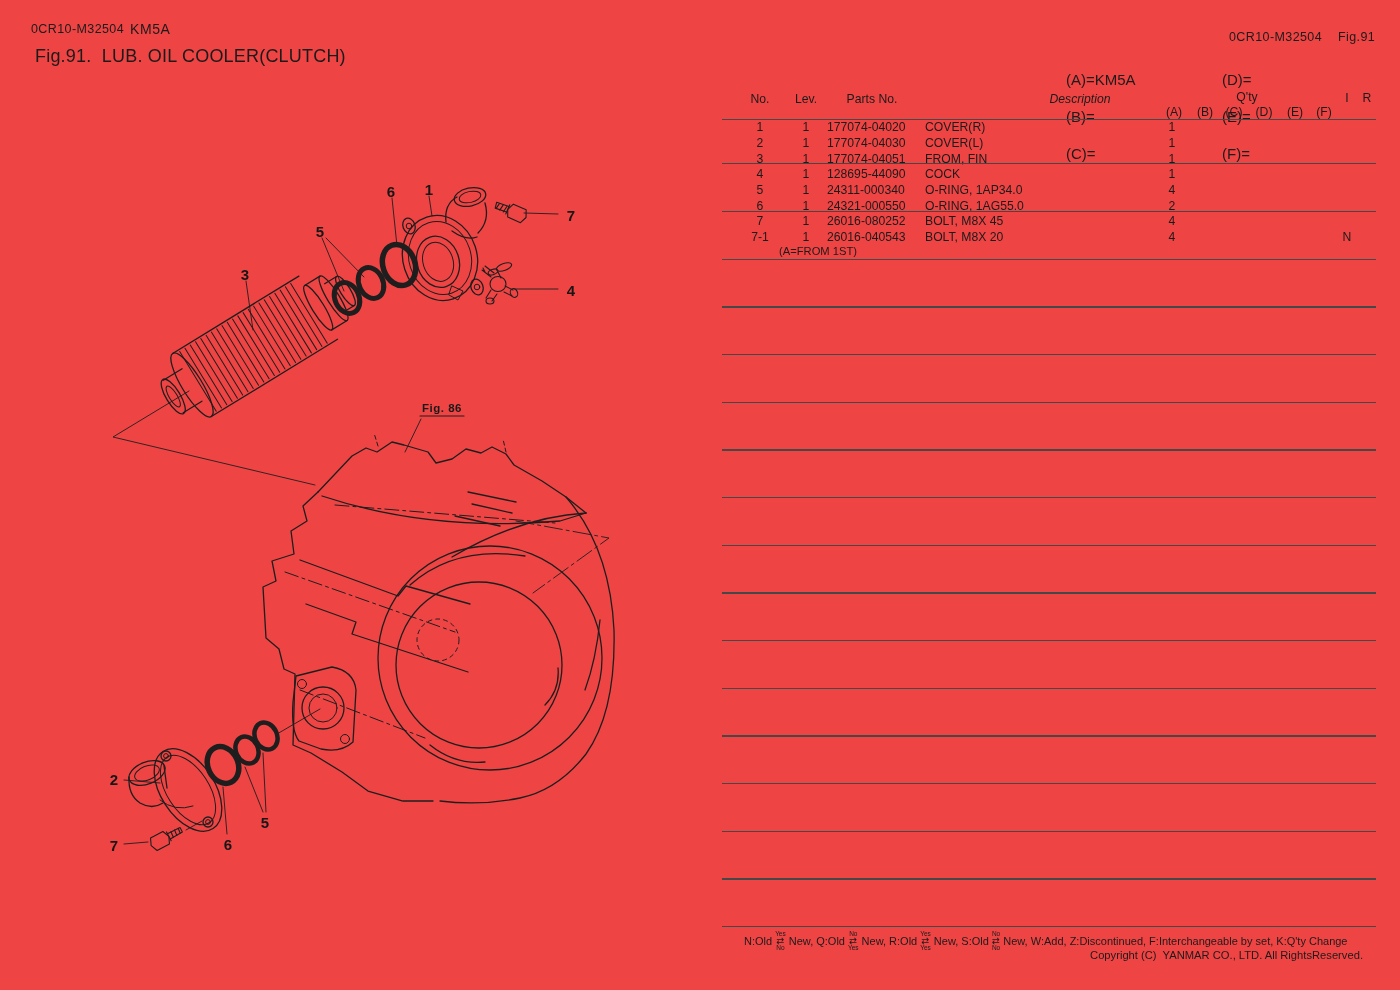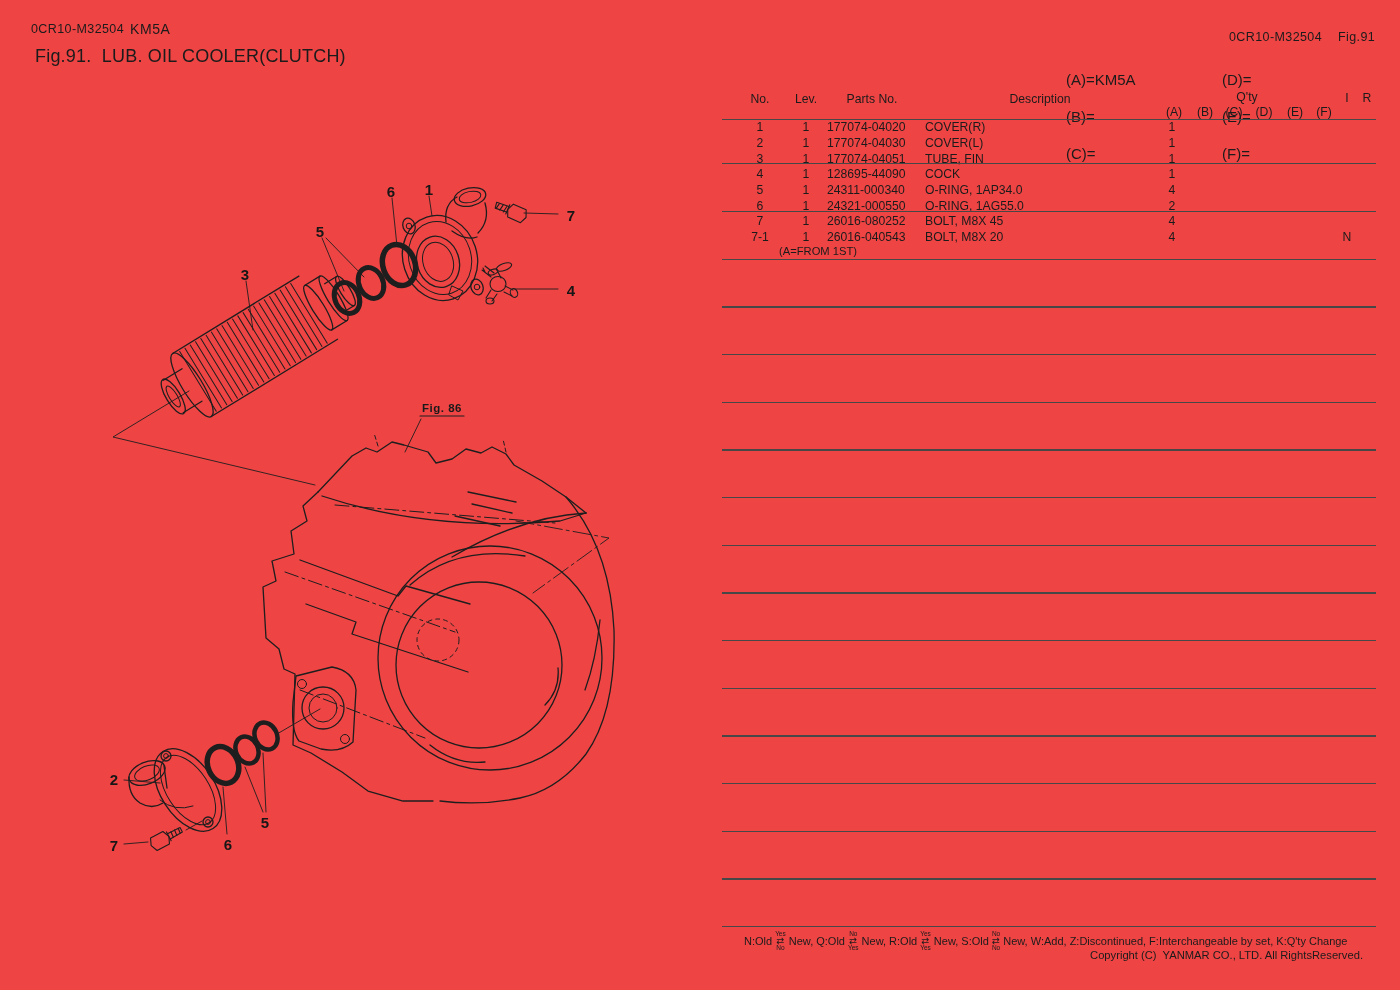--- a/index.html
+++ b/index.html
@@ -46,21 +46,21 @@
   </div>
   <div class="abs vleg" style="left:1222px;top:49px;">
     <div>(D)=</div>
     <div>(E)=</div>
     <div>(F)=</div>
   </div>
 
   <span class="abs th c tc" style="left:760px;top:92px;">No.</span>
   <span class="abs th c tc" style="left:806px;top:92px;">Lev.</span>
   <span class="abs th c tc" style="left:872px;top:92px;">Parts No.</span>
-  <span class="abs th c tc" style="left:1040px;top:92px;">Description</span>
+  <span class="abs th c tc" style="left:1080px;top:92px;font-style:italic;">Description</span>
   <span class="abs th c tc" style="left:1247px;top:90px;">Q'ty</span>
   <span class="abs th c tc" style="left:1347px;top:91px;">I</span>
   <span class="abs th c tc" style="left:1367px;top:91px;">R</span>
   <span class="abs th-sub c tc" style="left:1174px;top:105px;">(A)</span>
   <span class="abs th-sub c tc" style="left:1205px;top:105px;">(B)</span>
   <span class="abs th-sub c tc" style="left:1234px;top:105px;">(C)</span>
   <span class="abs th-sub c tc" style="left:1264px;top:105px;">(D)</span>
   <span class="abs th-sub c tc" style="left:1295px;top:105px;">(E)</span>
   <span class="abs th-sub c tc" style="left:1324px;top:105px;">(F)</span>
 
@@ -71,21 +71,21 @@
       <span class="tc" style="left: 925px; top: 120.4px;">COVER(R)</span>
       <span class="tc c" style="left: 1172px; top: 120.4px;">1</span>
       <span class="tc c" style="left: 760px; top: 136.08px;">2</span>
       <span class="tc c" style="left: 806px; top: 136.08px;">1</span>
       <span class="tc" style="left: 827px; top: 136.08px;">177074-04030</span>
       <span class="tc" style="left: 925px; top: 136.08px;">COVER(L)</span>
       <span class="tc c" style="left: 1172px; top: 136.08px;">1</span>
       <span class="tc c" style="left: 760px; top: 151.76px;">3</span>
       <span class="tc c" style="left: 806px; top: 151.76px;">1</span>
       <span class="tc" style="left: 827px; top: 151.76px;">177074-04051</span>
-      <span class="tc" style="left: 925px; top: 151.76px;">TUBE, FIN</span>
+      <span class="tc" style="left: 925px; top: 151.76px;">FROM, FIN</span>
       <span class="tc c" style="left: 1172px; top: 151.76px;">1</span>
       <span class="tc c" style="left: 760px; top: 167.44px;">4</span>
       <span class="tc c" style="left: 806px; top: 167.44px;">1</span>
       <span class="tc" style="left: 827px; top: 167.44px;">128695-44090</span>
       <span class="tc" style="left: 925px; top: 167.44px;">COCK</span>
       <span class="tc c" style="left: 1172px; top: 167.44px;">1</span>
       <span class="tc c" style="left: 760px; top: 183.12px;">5</span>
       <span class="tc c" style="left: 806px; top: 183.12px;">1</span>
       <span class="tc" style="left: 827px; top: 183.12px;">24311-000340</span>
       <span class="tc" style="left: 925px; top: 183.12px;">O-RING, 1AP34.0</span>

